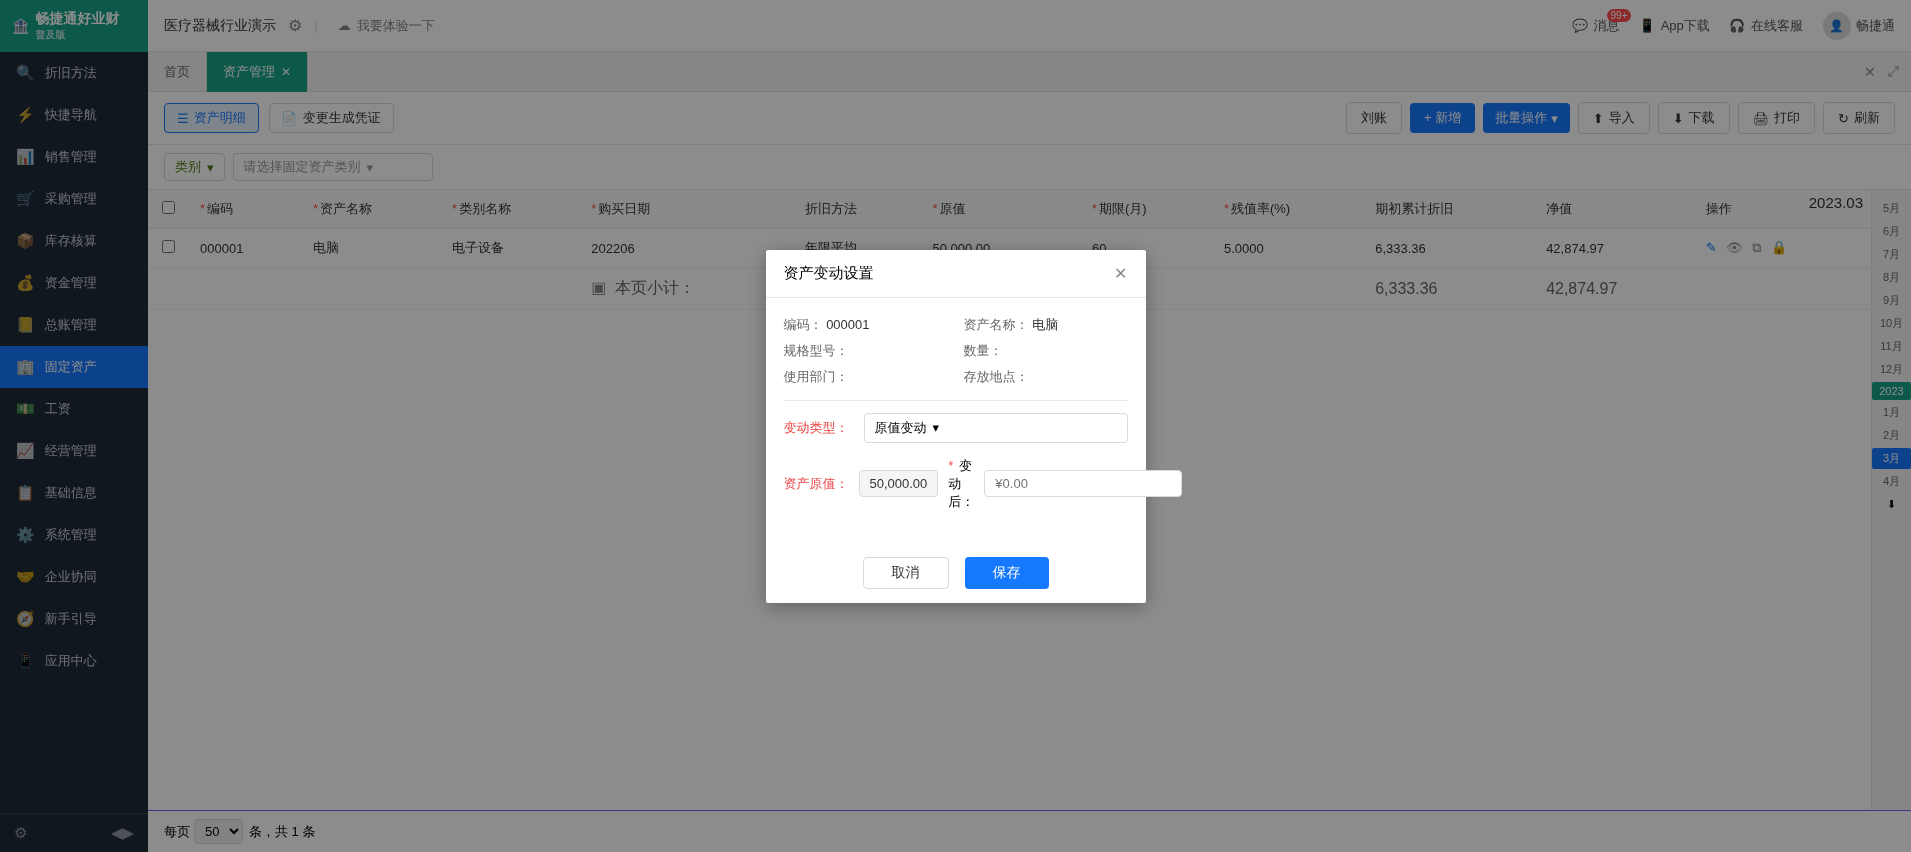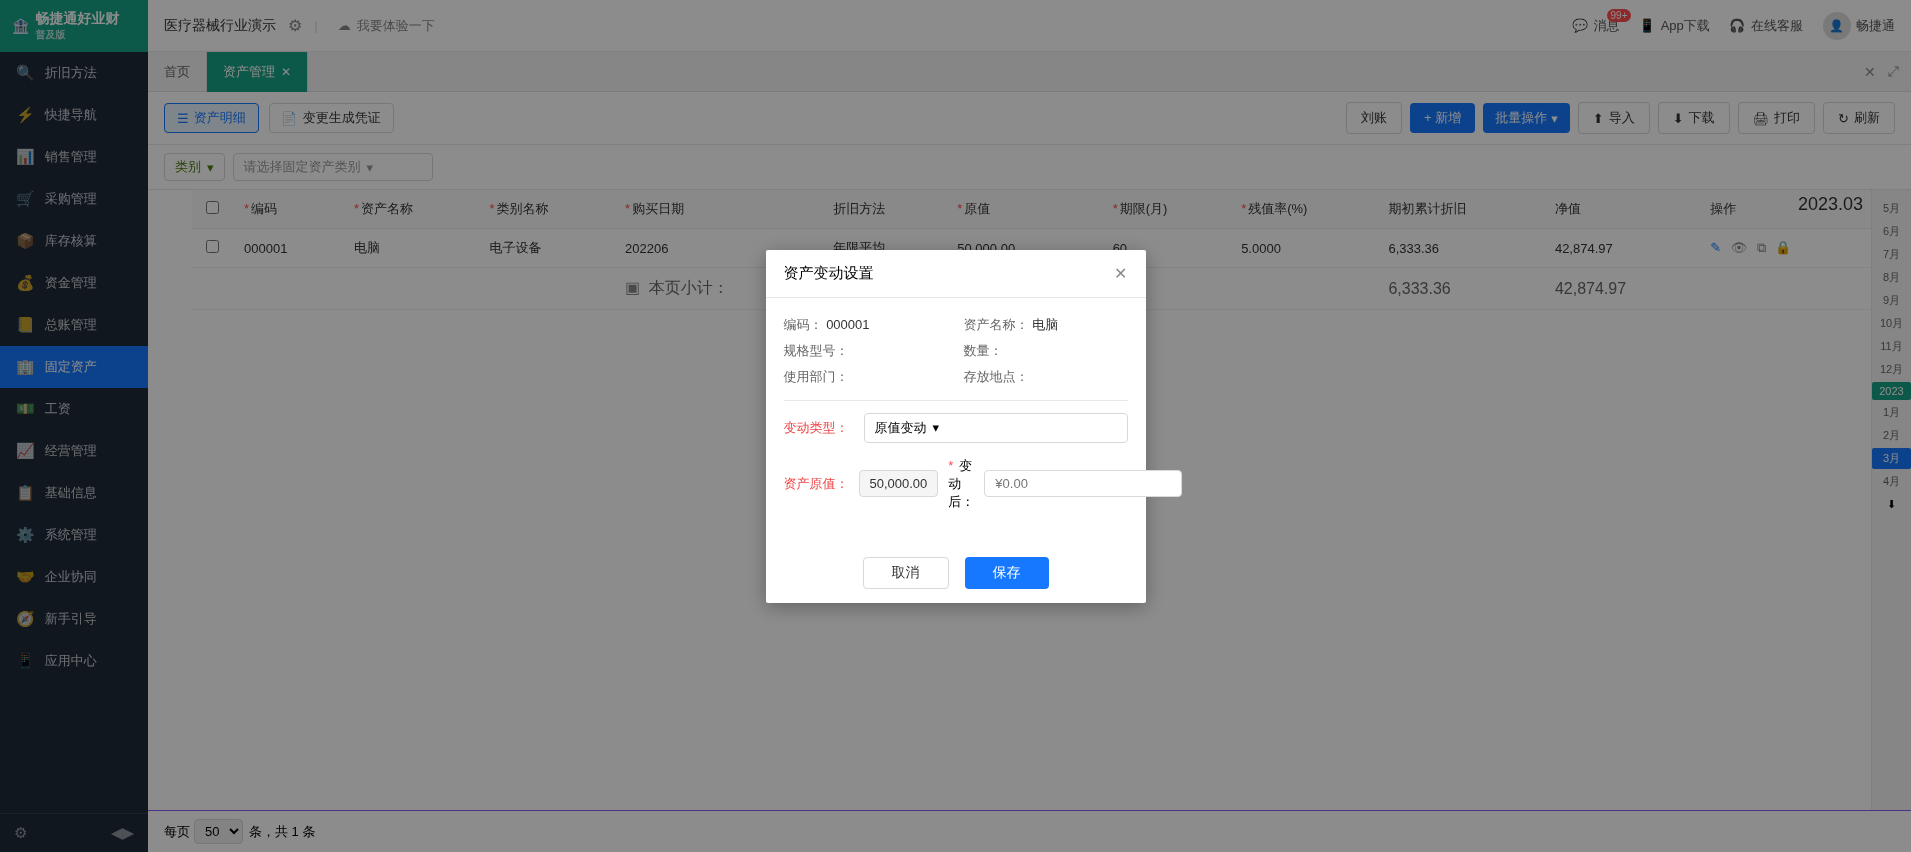--- a/index.html
+++ b/index.html
@@ -267,21 +267,20 @@
       display: flex;
       align-items: center;
       gap: 6px;
       width: 200px;
     }
 
     
     .asset-table {
       flex: 1;
       overflow: auto;
-      padding-left: 44px;
     }
     table {
       width: 100%;
       border-collapse: collapse;
       font-size: 13px;
     }
     thead tr {
       background: #fafafa;
     }
     th {
@@ -624,21 +623,21 @@
           <span>▾</span>
         </div>
         <div class="filter-input-wrap">
           <span>请选择固定资产类别</span>
           <span>▾</span>
         </div>
       </div>
 
       <div style="display:flex; flex:1; overflow:hidden; position:relative;">
 
-        <div style="position:absolute; right:48px; top:4px; font-size:18px; color:#333; z-index:10;">2023.03</div>
+        <div style="position:absolute; right:48px; top:4px; font-size:15px; color:#333; z-index:10;">2023.03</div>
 
         <div class="asset-table">
           <table>
             <thead>
               <tr>
                 <th class="checkbox-cell">
                   <input type="checkbox" style="">
                 </th>
                 <th><span class="required">*</span><span>编码</span></th>
                 <th><span class="required">*</span><span>资产名称</span></th>

